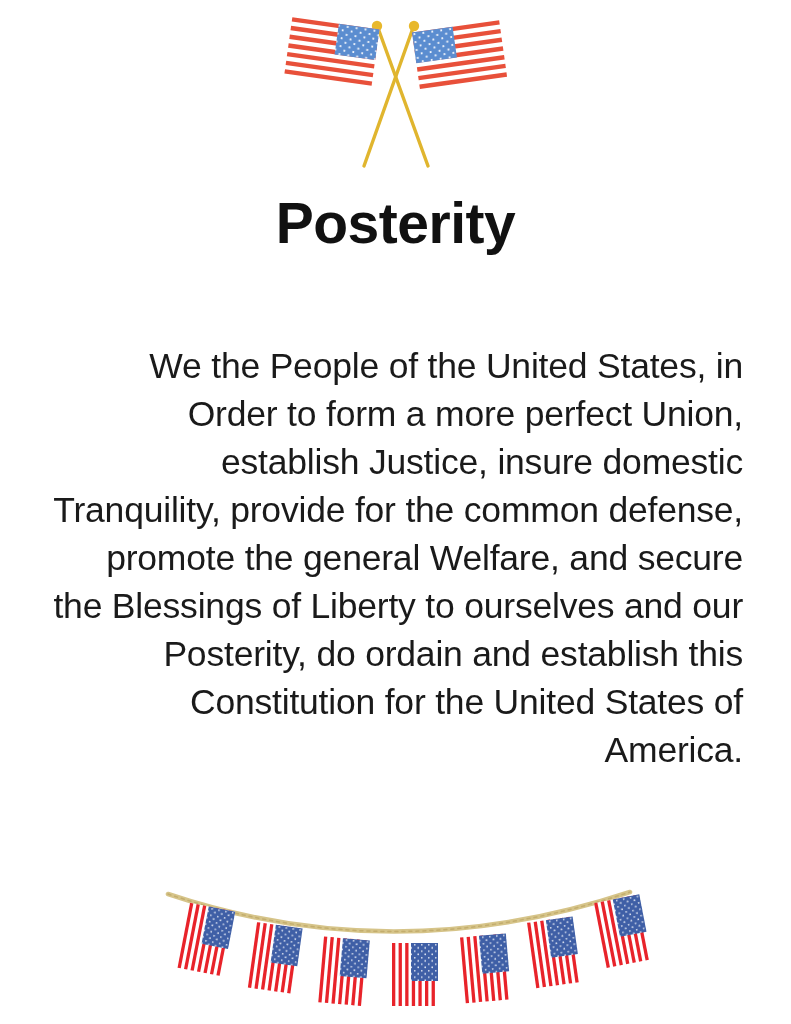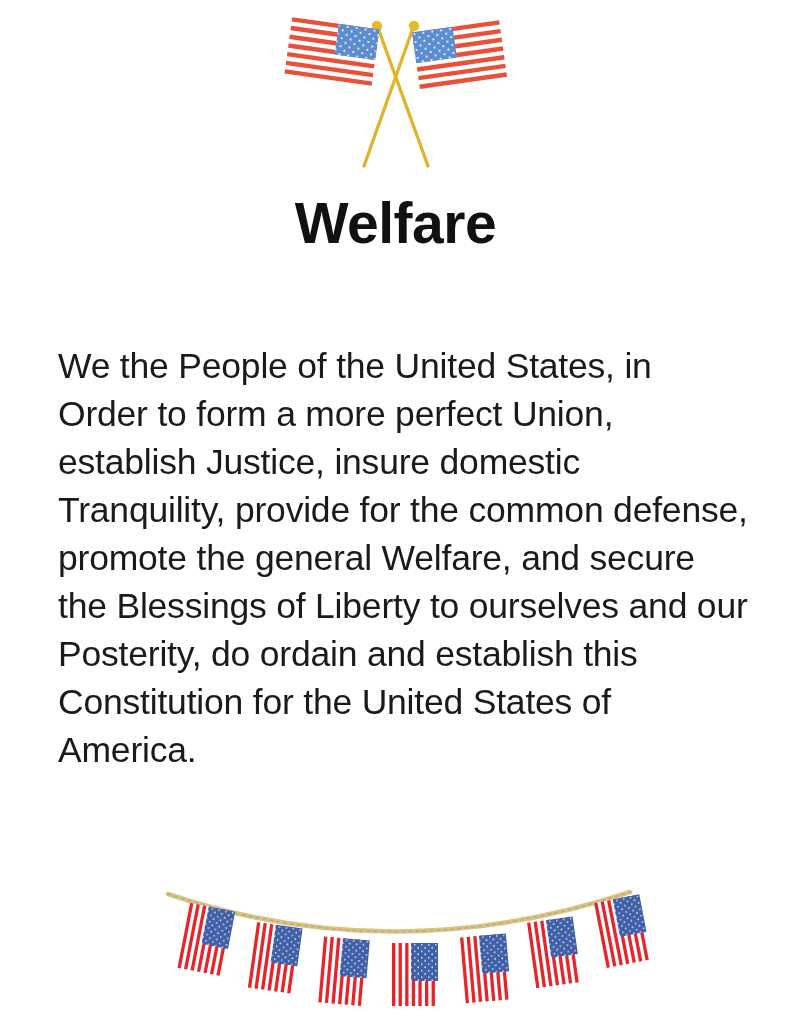--- a/index.html
+++ b/index.html
@@ -46,24 +46,24 @@
     font-size: 57px;
     font-weight: bold;
     color: #111111;
     letter-spacing: -0.5px;
     line-height: 1.1;
   }
 
   
   .body-wrap {
     position: absolute;
-    left: 58px;
+    left: 52px;
     top: 342px;
     width: 691px;
-    text-align: left;
+    text-align: right;
   }
   .body-text {
     margin: 0;
     font-family: "Liberation Sans", sans-serif;
     font-size: 35.5px;
     font-weight: 400;
     line-height: 48px;
     color: #1a1a1a;
     letter-spacing: -0.2px;
   }
@@ -132,21 +132,21 @@
         <rect x="0" y="26.4" width="88" height="4.4" fill="#e8503a"></rect>
         <rect x="0" y="35.2" width="88" height="4.4" fill="#e8503a"></rect>
         <rect x="0" y="44.0" width="88" height="4.4" fill="#e8503a"></rect>
         <rect x="0" y="52.6" width="88" height="4.4" fill="#e8503a"></rect>
         <rect x="0" y="0" width="41" height="31" fill="url(#starsTop2)"></rect>
       </g>
     </g>
   </svg>
 
   <div class="title-wrap">
-    <h1 class="title">Welfare</h1>
+    <h1 class="title">Posterity</h1>
   </div>
 
   <div class="body-wrap">
     <p class="body-text">We the People of the United States, in Order to form a more perfect Union, establish Justice, insure domestic Tranquility, provide for the common defense, promote the general Welfare, and secure the Blessings of Liberty to ourselves and our Posterity, do ordain and establish this Constitution for the United States of America.</p>
   </div>
 
   <svg class="bunting" viewBox="0 0 791 140" xmlns="http://www.w3.org/2000/svg" aria-hidden="true">
     <defs>
       <pattern id="starsBunt" width="7" height="6.5" patternUnits="userSpaceOnUse">
         <rect width="7" height="6.5" fill="#3f5fa6"></rect>

